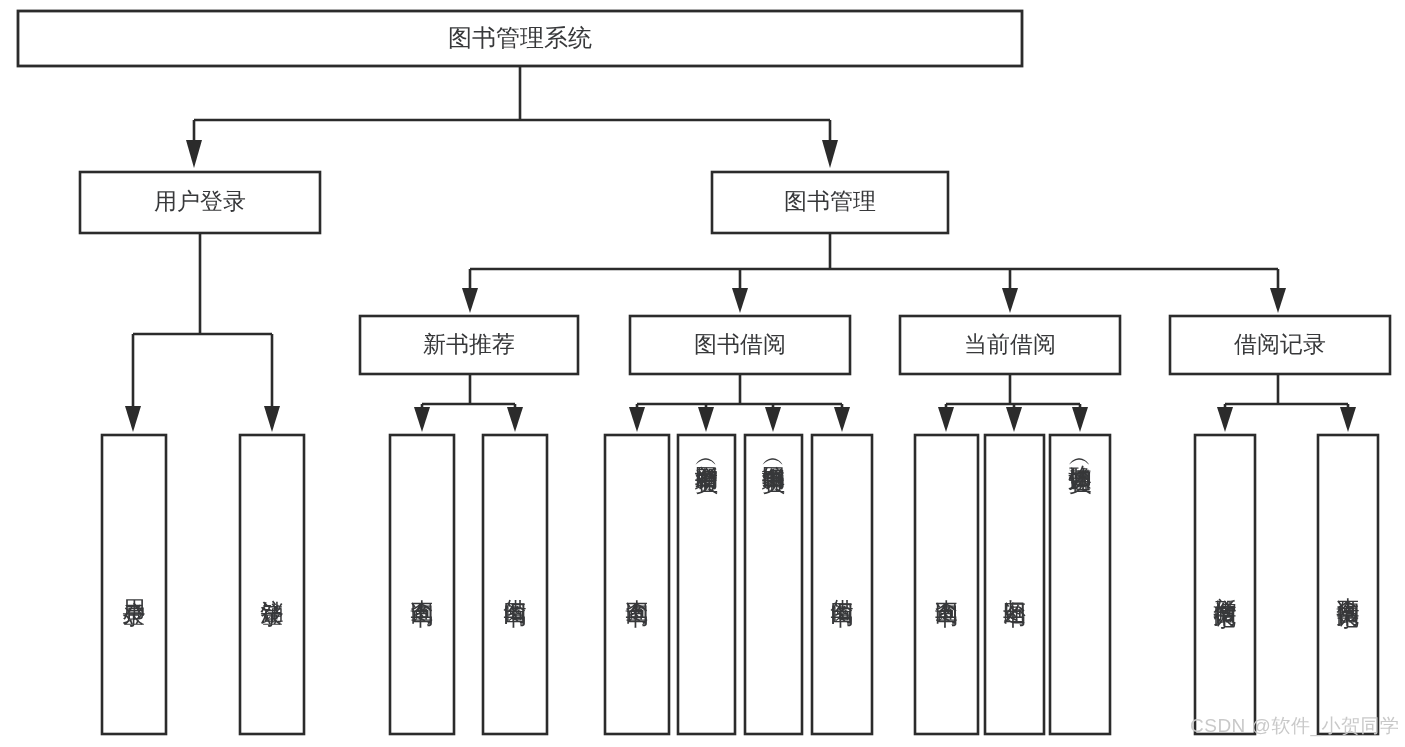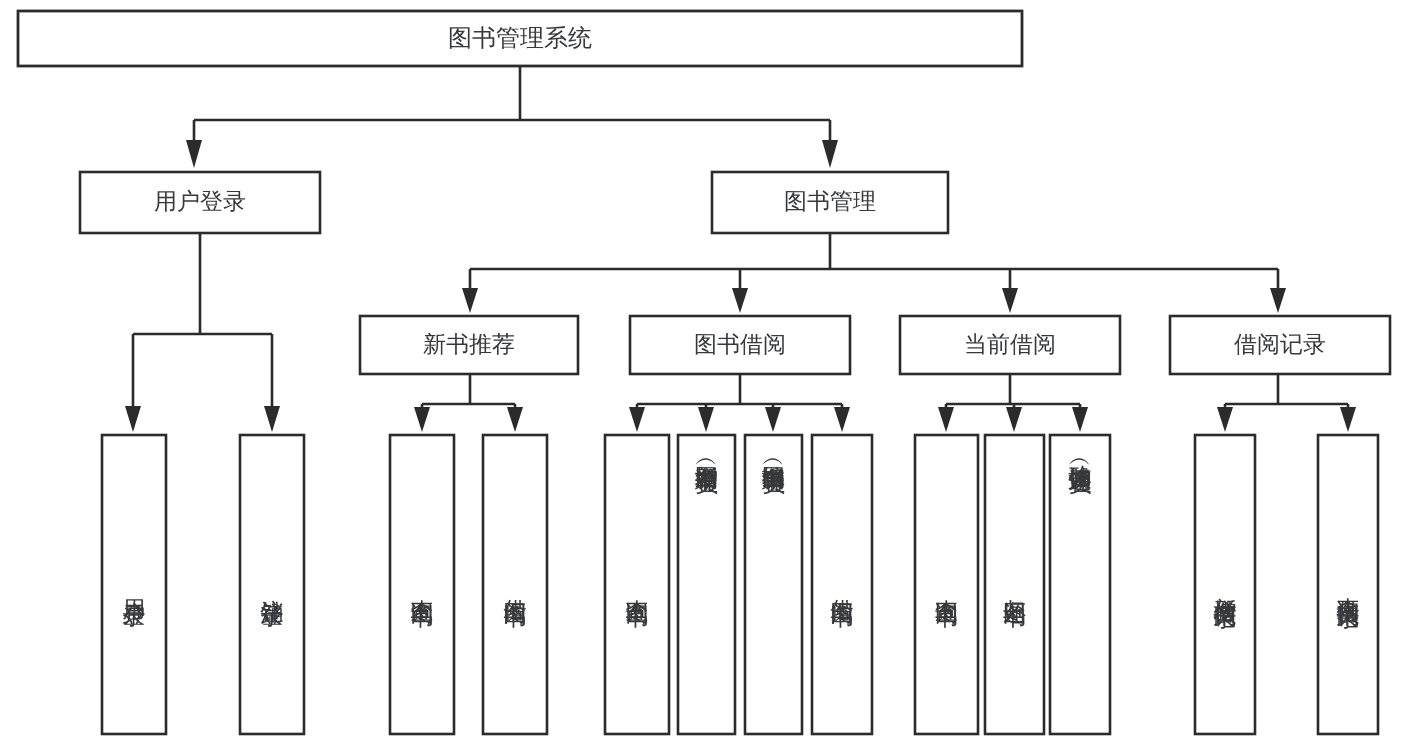--- a/index.html
+++ b/index.html
@@ -220,14 +220,15 @@
   <div class="leaf-label" style="left:745px; top:435px; width:57px; height:299px; justify-content:flex-start; padding-top:12px; box-sizing:border-box; letter-spacing:1px;">编辑图书（管理员）</div>
   <div class="leaf-label" style="left:812px; top:435px; width:60px; height:299px;">借阅图书</div>
 
   <div class="leaf-label" style="left:915px; top:435px; width:63px; height:299px;">查询图书</div>
   <div class="leaf-label" style="left:985px; top:435px; width:59px; height:299px;">归还图书</div>
   <div class="leaf-label" style="left:1050px; top:435px; width:60px; height:299px; justify-content:flex-start; padding-top:12px; box-sizing:border-box; letter-spacing:1px;">确认归还（管理员）</div>
 
   <div class="leaf-label" style="left:1195px; top:435px; width:60px; height:299px;">新增借阅记录</div>
   <div class="leaf-label" style="left:1318px; top:435px; width:60px; height:299px;">查询借阅记录</div>
 
+  <div class="watermark" style="left:1190px; top:713px;">CSDN @软件_小贺同学</div>
 
 </div>
 
 </body></html>

